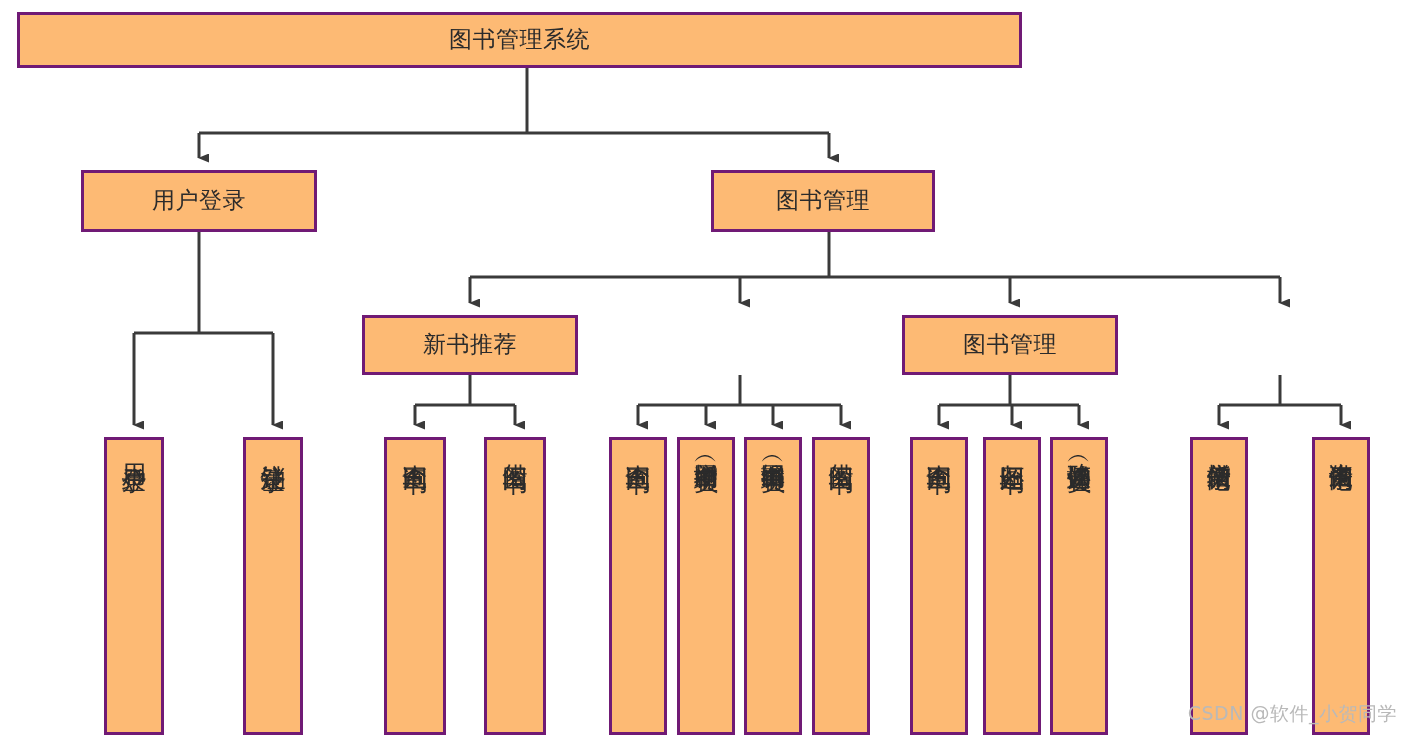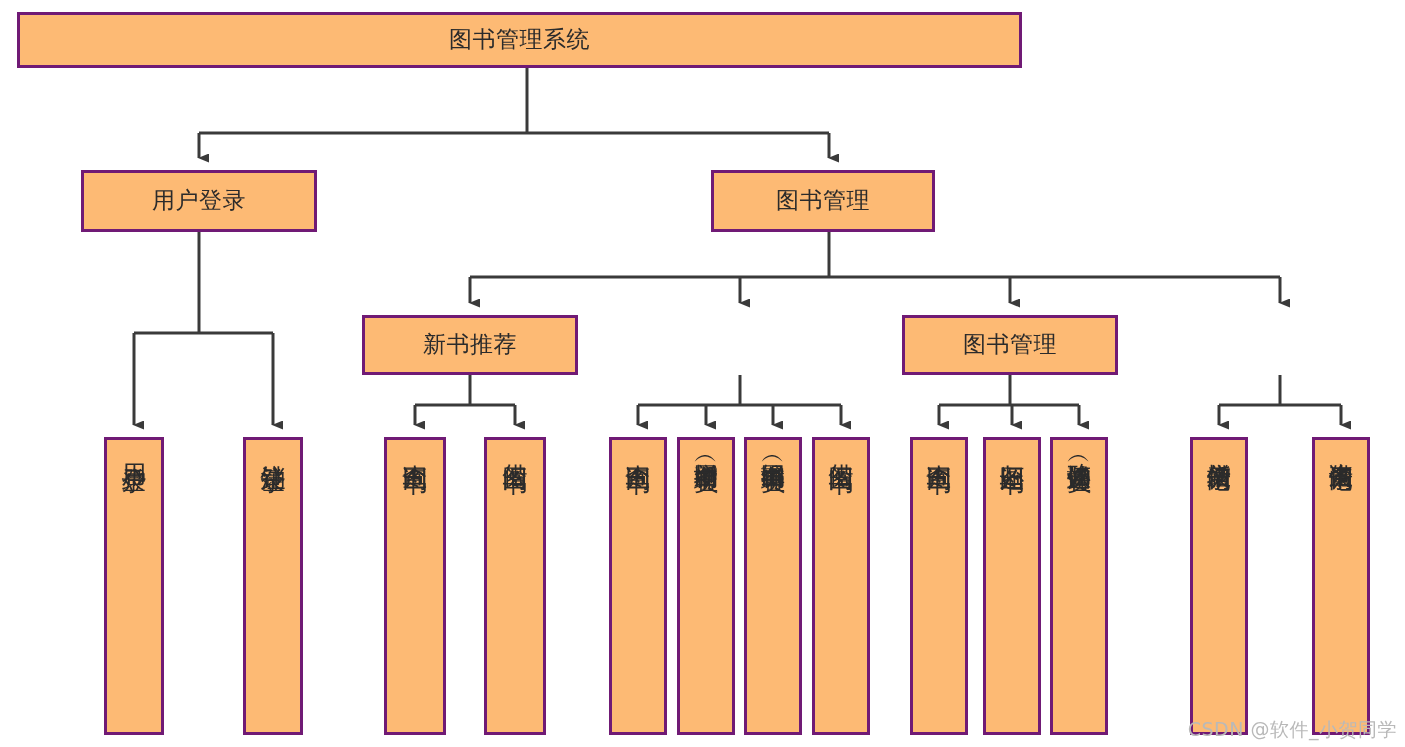--- a/index.html
+++ b/index.html
@@ -57,21 +57,21 @@
     letter-spacing: 2px;
     white-space: nowrap;
   }
   .node-v.tall .node-label {
     font-size: 24px;
     letter-spacing: 1px;
   }
   .watermark {
     position: absolute;
     right: 8px;
-    bottom: 4px;
+    bottom: 20px;
     font-size: 19px;
     color: #b9b9b9;
     z-index: 5;
     white-space: nowrap;
     letter-spacing: 0.5px;
   }
 </style>
 </head>
 <body>
 

